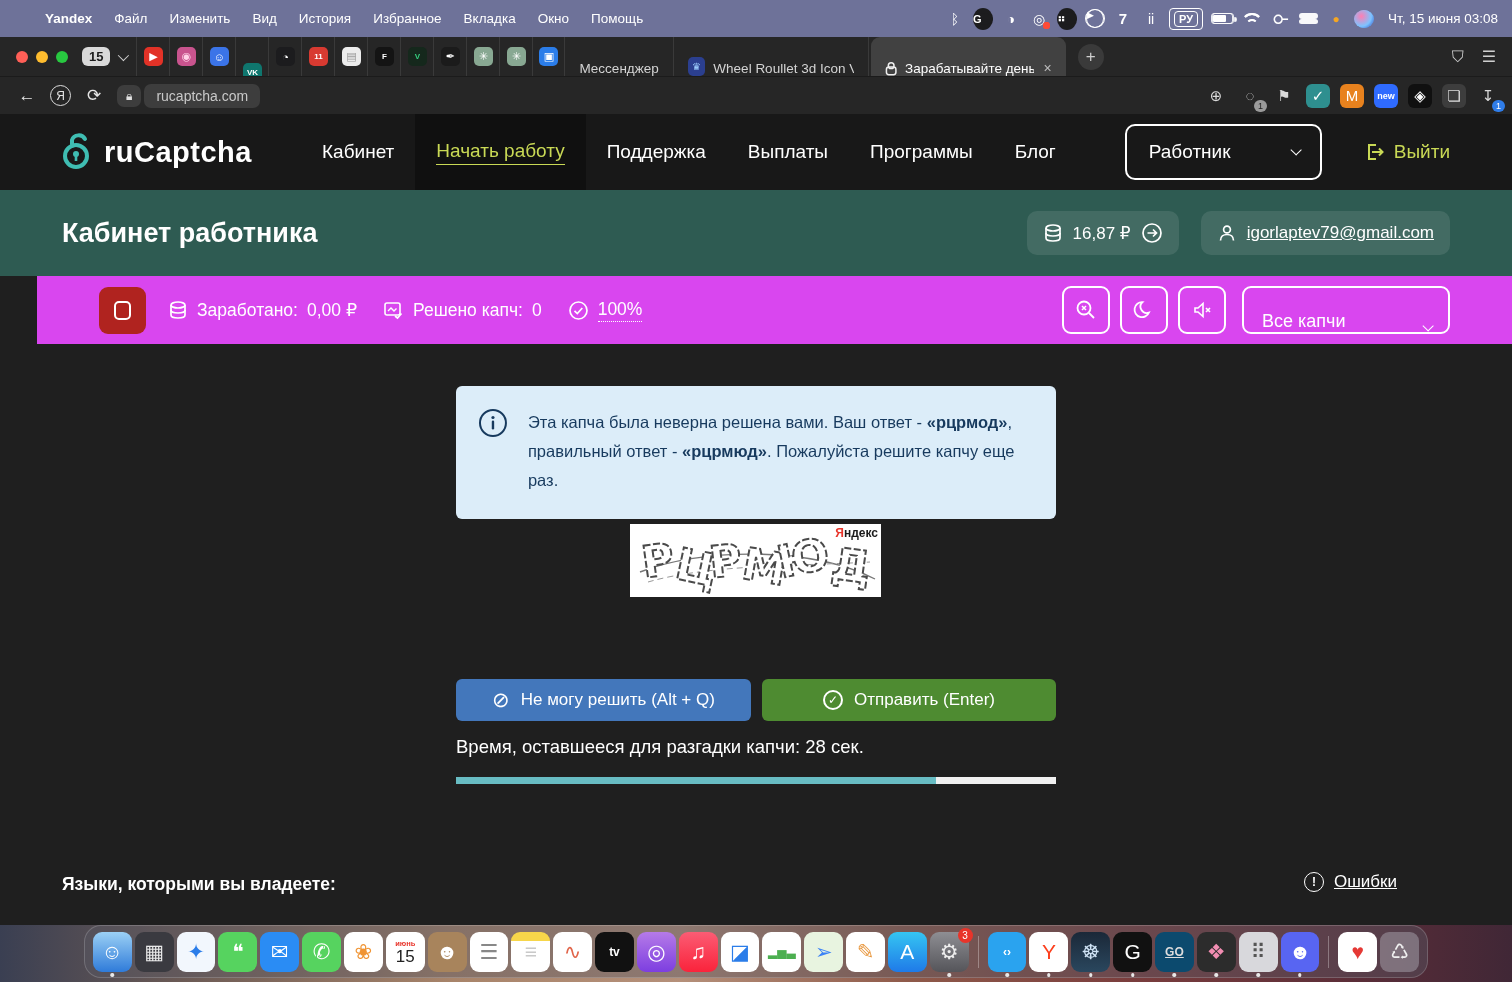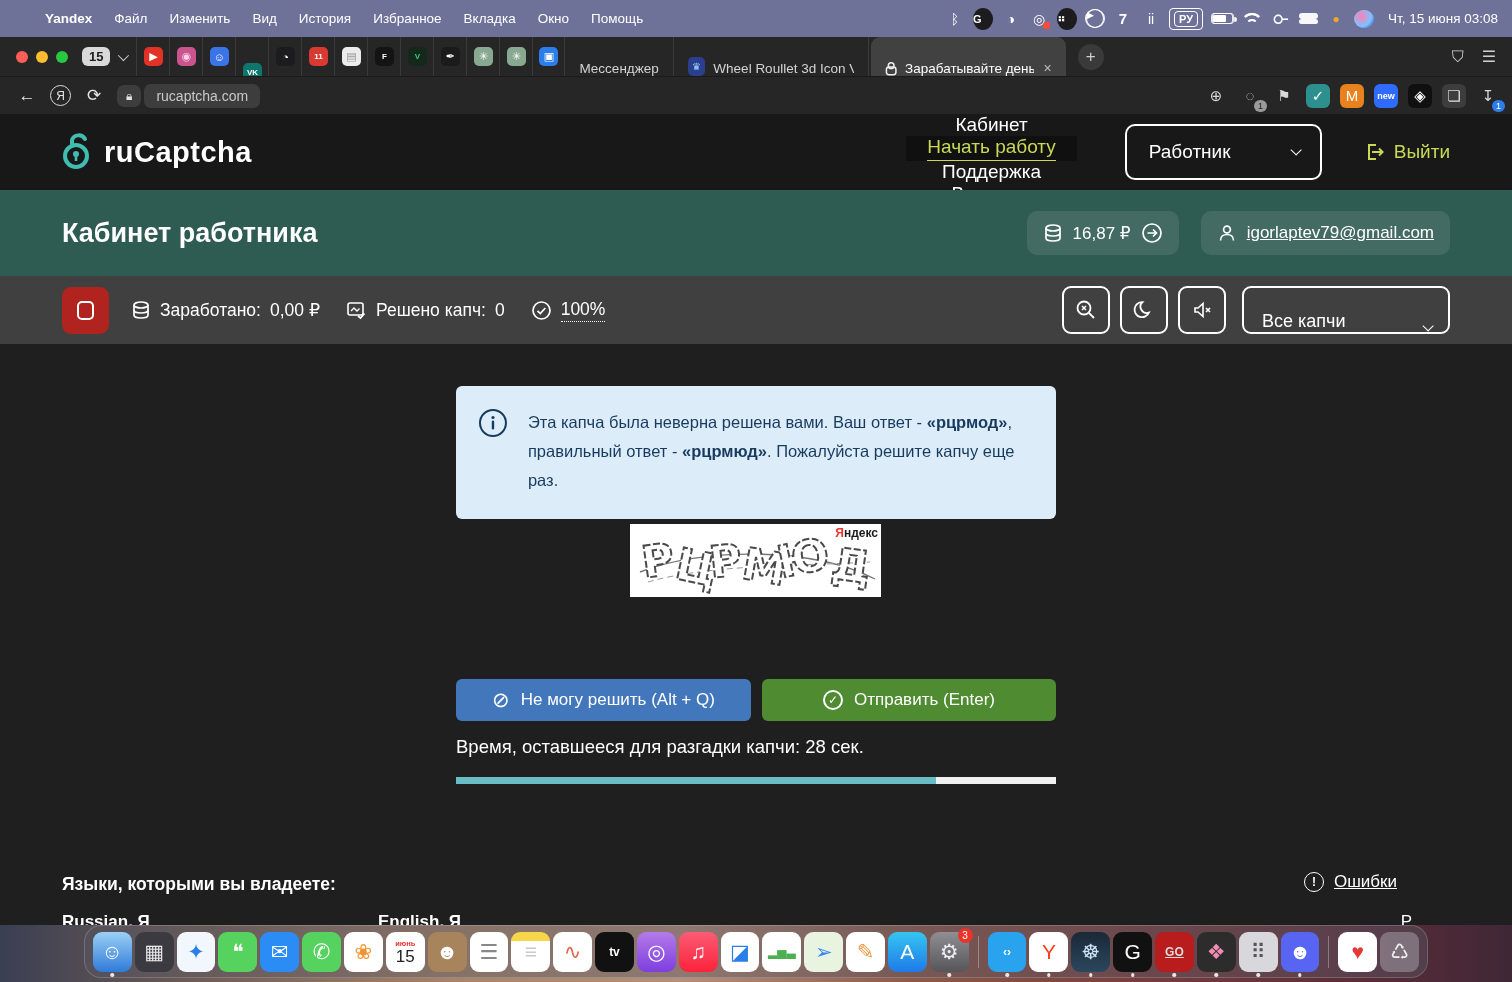--- a/index.html
+++ b/index.html
@@ -79,39 +79,39 @@
     font-size:15px; color:#d9d9d9; border-radius:6px;}
   .ab-ric.tiny { font-size:9px; font-weight:bold; }
   .ab-badge { position:absolute; right:-5px; bottom:-4px; background:#9a9a9a; color:#222; font-size:9px;
     border-radius:7px; padding:0 4px; line-height:12px;}
   .ab-badge.blue { background:#2f7de9; color:#fff; }
 
   
   #siteheader { top:114px; height:76px; background:#181818; display:flex; align-items:center; padding:0 62px 0 62px;}
   .logo { display:flex; align-items:center; gap:12px; }
   .logo-name { color:#fff; font-size:29px; font-weight:bold; letter-spacing:.5px;}
-  .nav { display:flex; align-items:center; height:76px; margin-left:auto;flex-direction:column; }
+  .nav { display:flex; align-items:center; height:76px; margin-left:auto; }
   .nav-item { color:#fff; font-size:19px; padding:0 21px; height:76px; display:flex; align-items:center;}
   .nav-item.active { background:#101010; color:#c9d955; }
   .nav-item.active span { border-bottom:1.5px solid #c9d955; padding-bottom:2px;text-align:right;}
   .role-box { border:2px solid #fff; border-radius:10px; width:197px; height:56px; margin-left:48px;
     display:flex; align-items:center; justify-content:space-between; padding:0 22px; color:#fff; font-size:19px;}
   .role-box .chev { border-color:#fff; margin:0; transform:rotate(45deg) translateY(-3px);}
   .logout { display:flex; align-items:center; gap:10px; color:#c9d955; font-size:19px; margin-left:40px;}
 
   
   #tealbar { top:190px; height:86px; background:#2e5b52; display:flex; align-items:center; padding:0 62px;}
   .cab-title { color:#fff; font-size:27px; font-weight:bold; }
   .teal-right { margin-left:auto; display:flex; align-items:center; gap:22px;}
   .pill { background:rgba(255,255,255,.1); border-radius:10px; height:44px; display:flex; align-items:center;
     gap:10px; padding:0 16px; color:#fff; font-size:17px;}
   .pill .underl { text-decoration:underline; }
 
   
-  #statsbar { top:276px; height:68px; background:#404040; display:flex; align-items:center; padding:0 62px; color:#fff;}
+  #statsbar { top:276px; height:68px; background:#d946ef; display:flex; align-items:center; padding:0 62px; color:#fff;margin-left:37px;}
   .stopbtn { width:47px; height:47px; background:#b0231f; border-radius:9px; display:flex; align-items:center;
     justify-content:center; margin-right:22px;}
   .stopbtn i { width:17px; height:19px; border:2.5px solid #fff; border-radius:5px; display:block;}
   .stat { display:flex; align-items:center; gap:9px; font-size:17.5px; margin-right:26px;}
   .stat b { font-weight:normal; }
   .dotted { border-bottom:1.5px dotted #fff; padding-bottom:1px; }
   .stats-right { margin-left:auto; display:flex; align-items:center; gap:10px;}
   .sq-btn { width:48px; height:48px; border:2px solid #fff; border-radius:9px; display:flex;
     align-items:center; justify-content:center; color:#fff; font-size:20px;}
   .filter-box { border:2px solid #fff; border-radius:9px; width:208px; height:48px; display:flex;
@@ -506,25 +506,20 @@
   <div class="timer">Время, оставшееся для разгадки капчи: 28 сек.</div>
   <div class="pbar">
     <div class="pbar-fill" style="width: 80%;"></div>
   </div>
 
   <div class="langs-label">Языки, которыми вы владеете:</div>
   <div class="errors">
     <span class="excl">!</span>
     <span class="link">Ошибки</span>
   </div>
-  <div class="clip-row">
-    <span class="cr1">Russian, Я</span>
-    <span class="cr2">English, Я</span>
-    <span class="cr3">Р</span>
-  </div>
 </div>
 
 <div class="row" id="deskstrip"></div>
 <div id="dock">
 
 <span class="dock-item has-dot" style="background: linear-gradient(rgb(155, 208, 245), rgb(47, 123, 217)); color: rgb(255, 255, 255);">
       <i class="glyph" style="font-style:normal">☺</i>
 
     </span>
     <span class="dock-item" style="background: rgb(58, 58, 64); color: rgb(232, 232, 232);">
@@ -619,21 +614,21 @@
 
     </span>
     <span class="dock-item has-dot" style="background: linear-gradient(rgb(27, 40, 56), rgb(42, 71, 94)); color: rgb(207, 227, 245);">
       <i class="glyph" style="font-style:normal">☸</i>
 
     </span>
     <span class="dock-item has-dot" style="background: rgb(17, 17, 17); color: rgb(255, 255, 255);">
       <i class="glyph" style="font-style:normal">G</i>
 
     </span>
-    <span class="dock-item sm has-dot" style="background: #b91c1c; color: rgb(221, 221, 221); text-decoration: underline;">
+    <span class="dock-item sm has-dot" style="background: #0c4a6e; color: rgb(221, 221, 221); text-decoration: underline;">
       <i class="glyph sm" style="font-style:normal">GO</i>
 
     </span>
     <span class="dock-item has-dot" style="background: rgb(44, 44, 44); color: rgb(242, 141, 178);">
       <i class="glyph" style="font-style:normal">❖</i>
 
     </span>
     <span class="dock-item has-dot" style="background: rgb(216, 216, 220); color: rgb(85, 85, 85);">
       <i class="glyph" style="font-style:normal">⠿</i>
 

